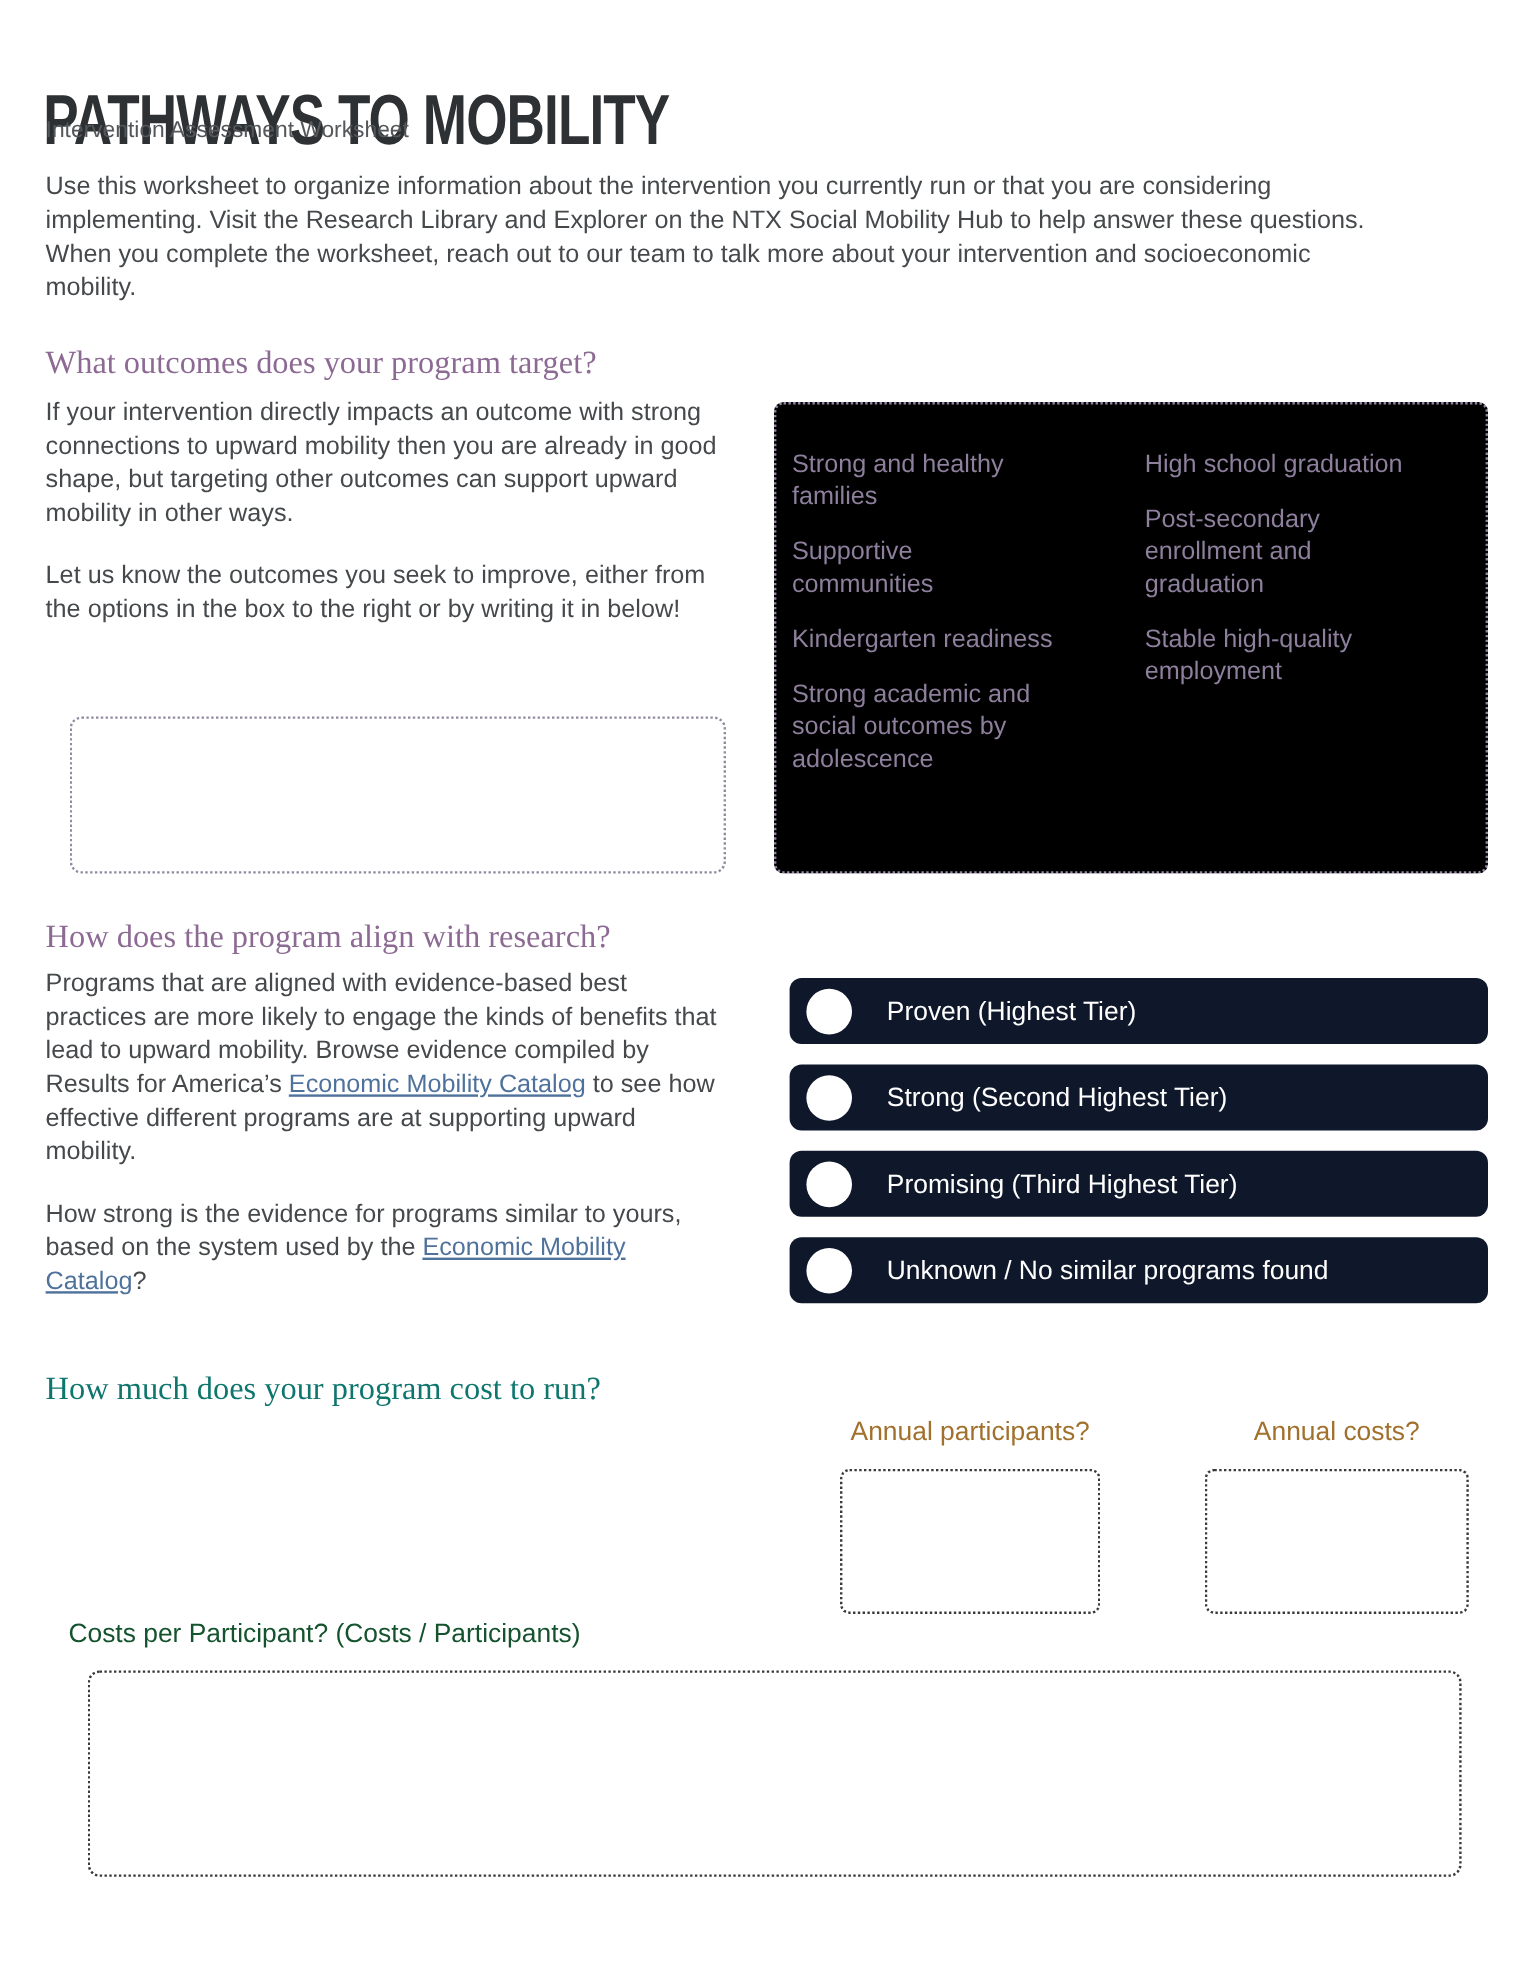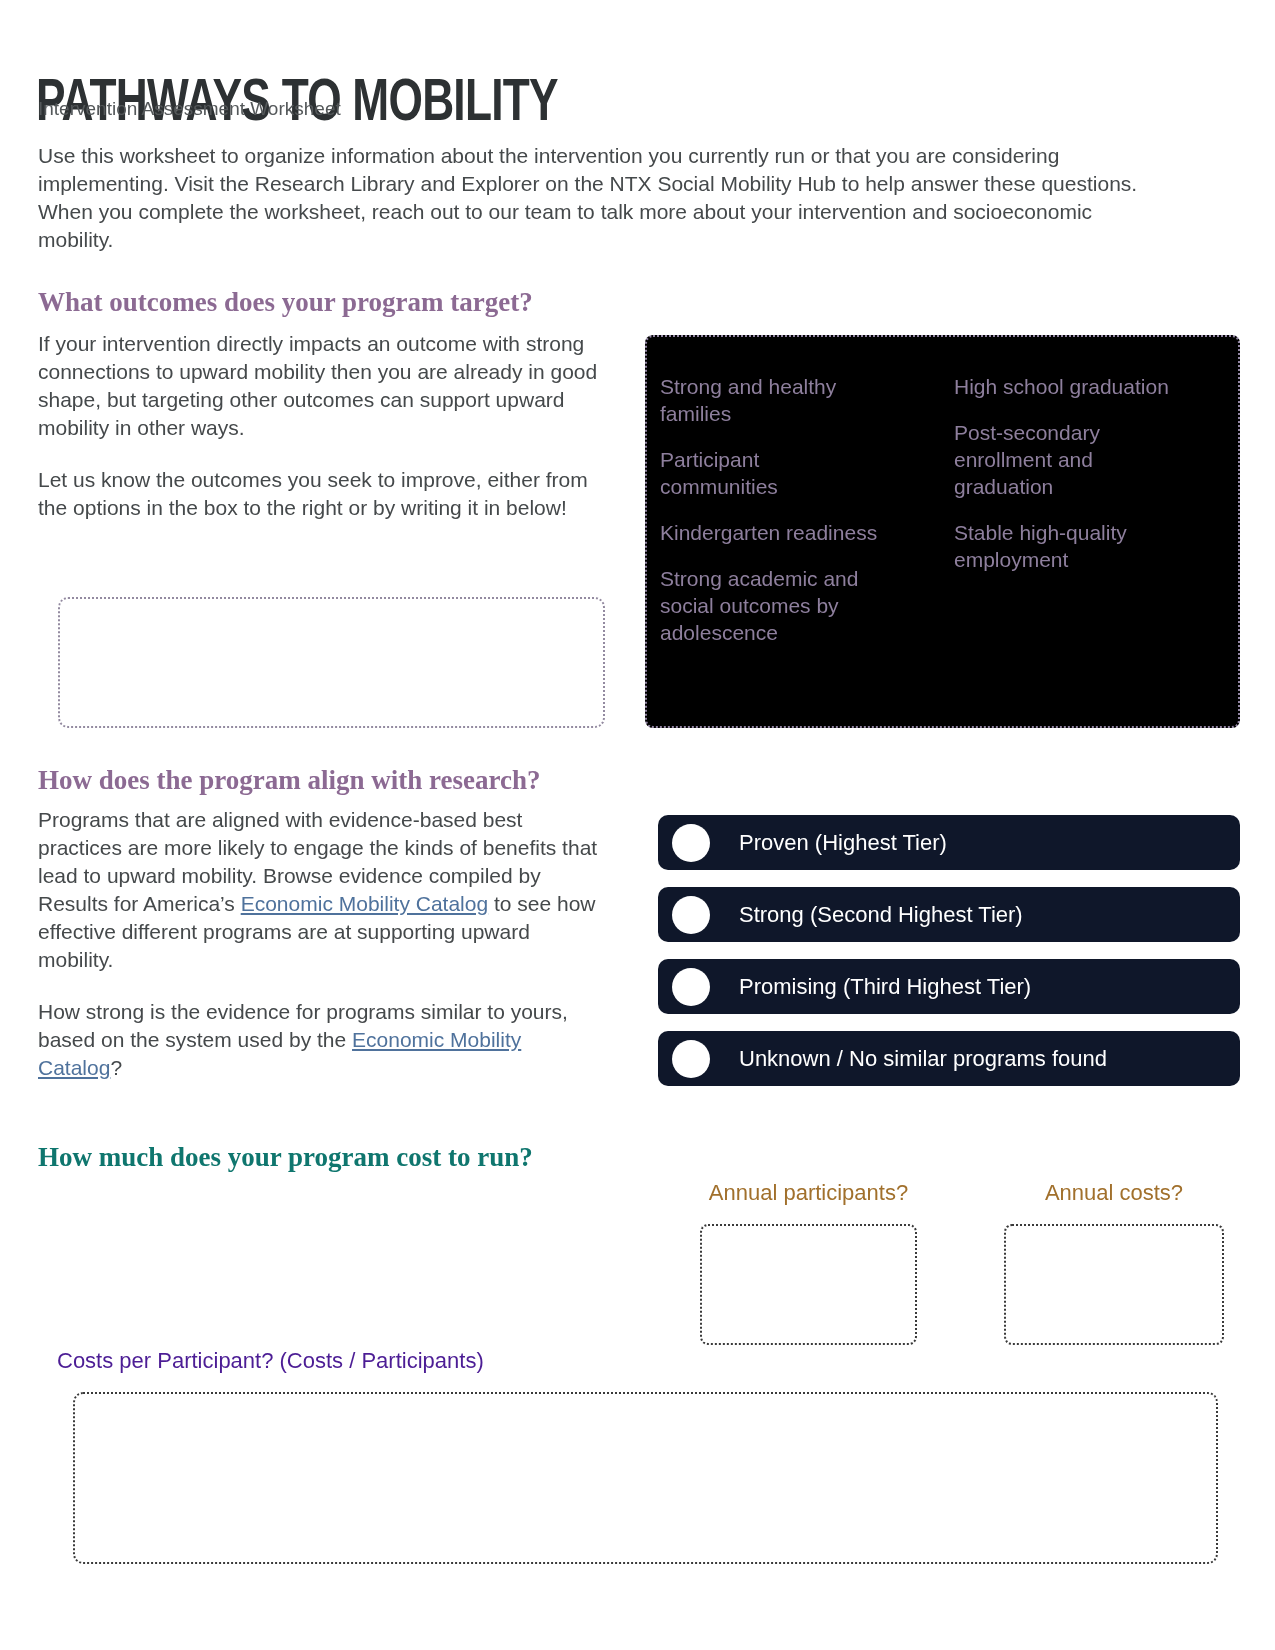--- a/index.html
+++ b/index.html
@@ -21,21 +21,21 @@
     color:#2d3133;
     transform:scaleX(0.75);transform-origin:0 0;
     white-space:nowrap;
   }
   .subtitle{left:38px;top:98px;font-size:19px;color:#54585a;}
 
   .intro{left:38px;top:142px;width:1132px;font-size:21px;line-height:28px;}
 
   h2{
     margin:0;font-family:"Liberation Serif", serif;
-    font-size:27px;font-weight:bold;line-height:1.1;
+    font-size:27px;font-weight:normal;line-height:1.1;
   }
   .h-purple{color:#8c6a93;}
   .h-brown{color:#0f766e;}
 
   .body-col{font-size:21px;line-height:28px;}
   .body-col p{margin:0 0 24px 0;}
 
   a.link{color:#4f729c;text-decoration:underline;}
 
   
@@ -73,21 +73,21 @@
   .s3-heading{left:38px;top:1143px;}
   .s3-text{left:38px;top:1185px;width:568px;}
   .field-label{font-size:22px;color:#a1702c;text-align:center;}
   .lbl-participants{left:700px;top:1180px;width:217px;}
   .lbl-costs{left:1004px;top:1180px;width:220px;}
   .dark-dotted{
     border:2px dotted #3a3a3a;border-radius:8px;background:#ffffff;
   }
   .box-participants{left:700px;top:1224px;width:213px;height:117px;}
   .box-costs{left:1004px;top:1224px;width:216px;height:117px;}
-  .cpp-label{left:57px;top:1348px;font-size:22px;color:#4c1d95;text-align:left;}
+  .cpp-label{left:57px;top:1348px;font-size:22px;color:#14532d;text-align:left;}
   .cpp-box{left:73px;top:1392px;width:1141px;height:168px;border-radius:10px;}
 </style>
 </head>
 <body>
 
 <div class="page">
 
   <div class="abs title-wrap">
     <span class="title-inner">PATHWAYS TO MOBILITY</span>
   </div>
@@ -99,21 +99,21 @@
     <p>If your intervention directly impacts an outcome with strong connections to upward mobility then you are already in good shape, but targeting other outcomes can support upward mobility in other ways.</p>
     <p>Let us know the outcomes you seek to improve, either from the options in the box to the right or by writing it in below!</p>
   </div>
 
   <div class="abs writein-box"></div>
 
   <div class="abs outcomes-panel">
     <div class="opt-col opt-col-left">
       <div class="opt">Strong and healthy
 families</div>
-      <div class="opt">Participant
+      <div class="opt">Supportive
 communities</div>
       <div class="opt">Kindergarten readiness</div>
       <div class="opt">Strong academic and
 social outcomes by
 adolescence</div>
     </div>
     <div class="opt-col opt-col-right">
       <div class="opt">High school graduation</div>
       <div class="opt">Post-secondary
 enrollment and

